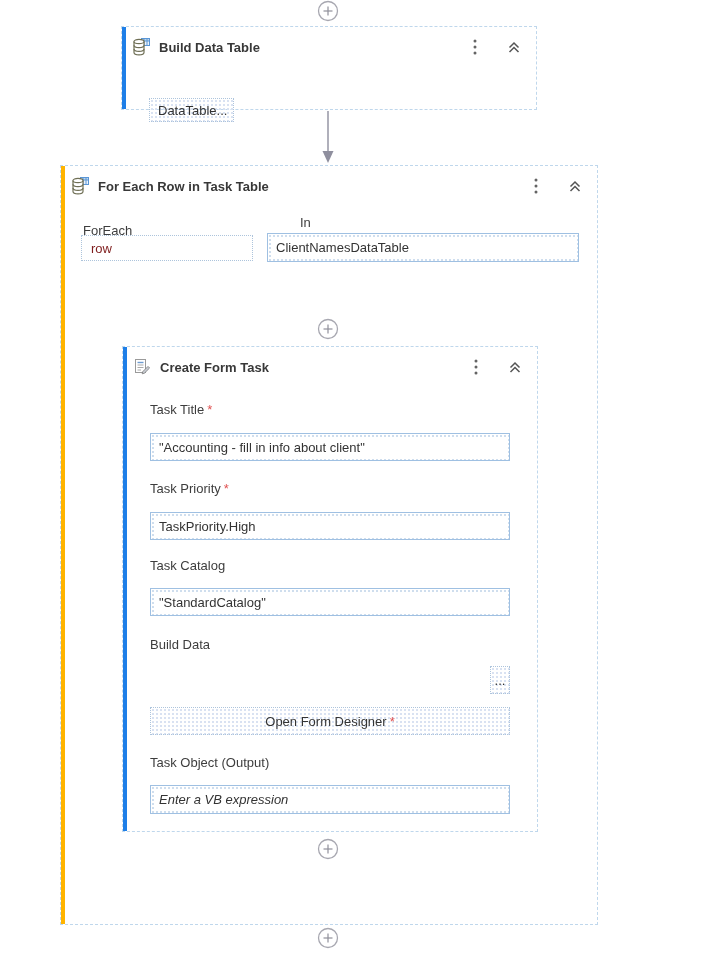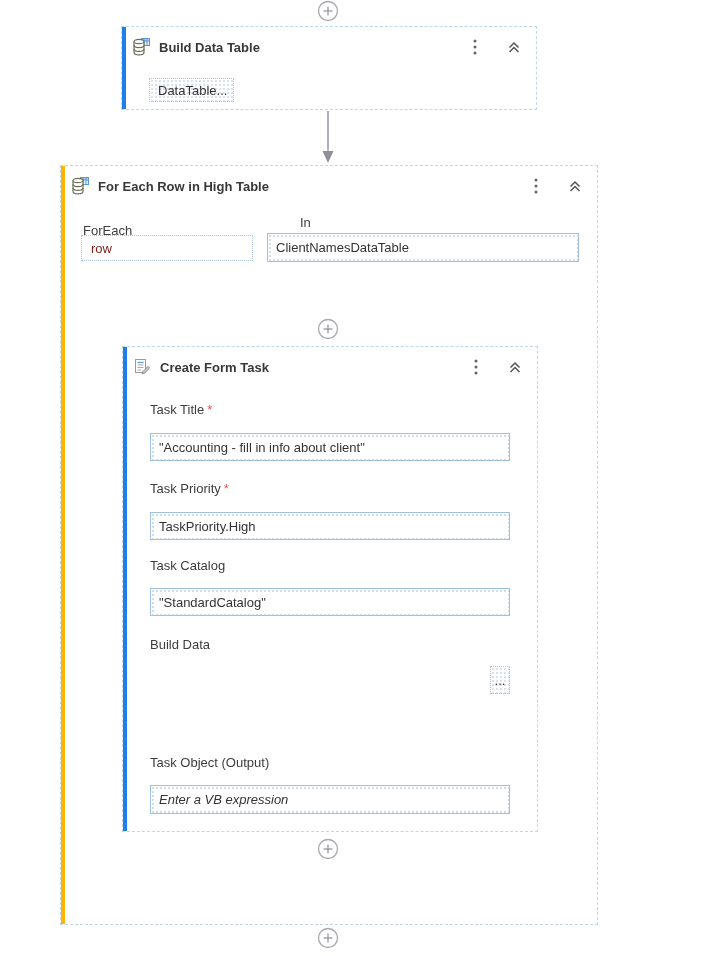--- a/index.html
+++ b/index.html
@@ -58,21 +58,21 @@
 
   
   .dot-btn {
     position:absolute; box-sizing:border-box;
     border:1px dotted #adc4dc;
     background-image:radial-gradient(circle, #d9e2f2 0.9px, transparent 1px);
     background-size:4px 4px;
     display:flex; align-items:center; justify-content:center;
     color:#333; cursor:pointer; white-space:nowrap;
   }
-  .dot-btn.left-text { justify-content:flex-start; padding-left:8px; }
+  .dot-btn.left-text { justify-content:flex-start; padding-left:8px;margin-top:20px; }
 
   .ghost { color:#9aa0a6; }
   .italic { font-style:italic; }
 </style>
 </head>
 <body>
 
 <div id="canvas">
 
   <div class="plus-btn" style="left:317px; top:0px;">
@@ -131,21 +131,21 @@
           <rect x="10.5" y="1.5" width="8" height="7" fill="#eaf2fb" stroke="#5a96d6"></rect>
           <rect x="10.5" y="1.5" width="8" height="2.5" fill="#bcd7f0" stroke="#5a96d6"></rect>
           <line x1="13" y1="1.5" x2="13" y2="8.5" stroke="#5a96d6"></line>
           <line x1="16" y1="1.5" x2="16" y2="8.5" stroke="#5a96d6"></line>
           <path d="M3 4.5 v11 c0 1.5 2.2 2.4 5 2.4 s5 -0.9 5 -2.4 v-11" fill="#fff" stroke="#6f6f55" stroke-width="1.2"></path>
           <ellipse cx="8" cy="4.5" rx="5" ry="2.2" fill="#fff" stroke="#6f6f55" stroke-width="1.2"></ellipse>
           <path d="M3 8.3 c0 1.5 2.2 2.4 5 2.4 s5 -0.9 5 -2.4" fill="none" stroke="#6f6f55" stroke-width="1.2"></path>
           <path d="M3 12 c0 1.5 2.2 2.4 5 2.4 s5 -0.9 5 -2.4" fill="none" stroke="#6f6f55" stroke-width="1.2"></path>
         </svg>
       </span>
-      <span class="card-title">For Each Row in High Table</span>
+      <span class="card-title">For Each Row in Task Table</span>
       <span class="spacer"></span>
       <span class="hdr-btn">
         <svg width="4" height="16" viewBox="0 0 4 16" fill="#646464">
           <circle cx="2" cy="2" r="1.5"></circle>
             <circle cx="2" cy="8" r="1.5"></circle>
             <circle cx="2" cy="14" r="1.5"></circle>
         </svg>
       </span>
       <span class="hdr-gap"></span>
       <span class="hdr-btn">
@@ -219,20 +219,24 @@
       </div>
 
       <div class="field-label" style="left:27px; top:211px;">Task Catalog</div>
       <div class="expr" style="left:27px; top:241px; width:360px; height:28px;">
         <div class="val">"StandardCatalog"</div>
       </div>
 
       <div class="field-label" style="left:27px; top:290px;">Build Data</div>
       <div class="dot-btn" style="left:367px; top:319px; width:20px; height:28px;">...</div>
 
+      <div class="dot-btn" style="left:27px; top:360px; width:360px; height:28px;">
+        <span>Open Form Designer</span>
+          <span class="req">*</span>
+      </div>
 
       <div class="field-label" style="left:27px; top:408px;">Task Object (Output)</div>
       <div class="expr" style="left:27px; top:438px; width:360px; height:29px;">
         <div class="val ghost italic">Enter a VB expression</div>
       </div>
     </div>
 
     <div class="plus-btn" style="left:256px; top:672px;">
       <svg width="22" height="22" viewBox="0 0 22 22">
         <circle cx="11" cy="11" r="9.5" fill="#fff" stroke="#a7a7b0" stroke-width="1.3"></circle>

